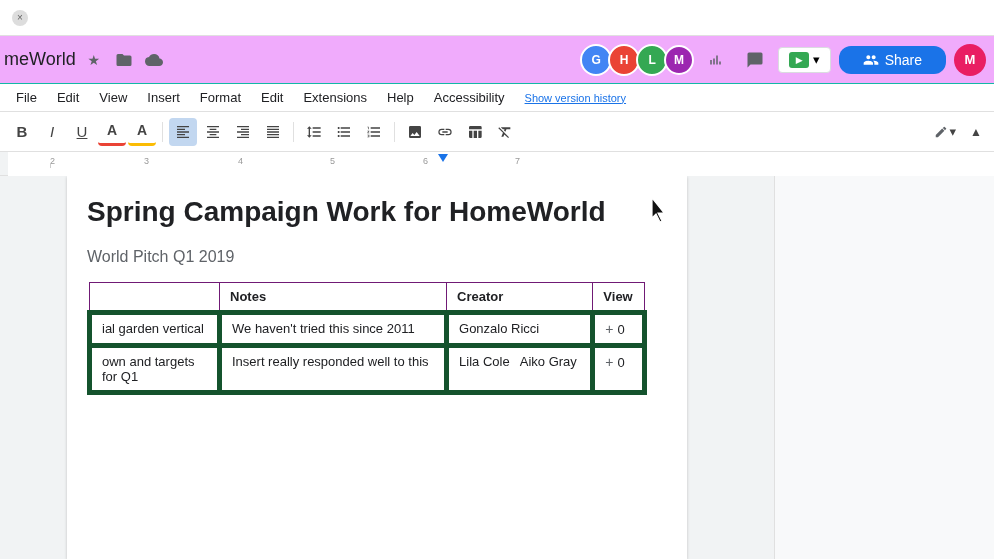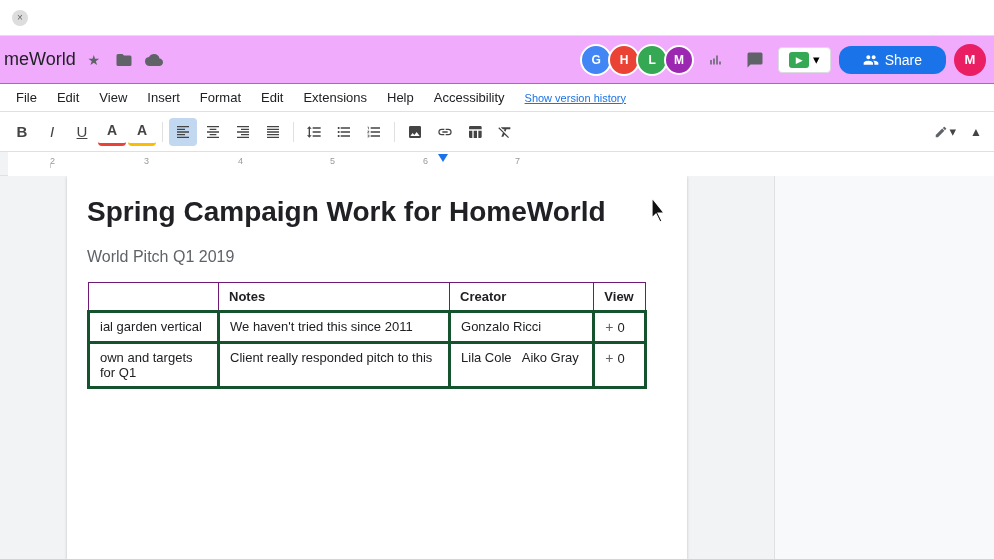--- a/index.html
+++ b/index.html
@@ -324,21 +324,21 @@
     }
     .doc-table th {
       border: 1px solid #701a75;
       padding: 6px 10px;
       text-align: left;
       font-weight: 600;
       color: #202124;
       background: #fff;
     }
     .doc-table td {
-      border: 3px solid #14532d;
+      border: 5px solid #14532d;
       padding: 6px 10px;
       color: #202124;
       vertical-align: top;
     }
     .vote-cell {
       display: flex;
       align-items: center;
       gap: 4px;
     }
     .vote-plus {
@@ -552,21 +552,21 @@
               <div class="vote-cell">
                 <span class="vote-plus">+</span>
                 <span>0</span>
               </div>
             </td>
           </tr>
 
 
           <tr>
             <td>own and targets for Q1</td>
-            <td>Client really responded pitch to this</td>
+            <td>Insert really responded well to this</td>
             <td>Lila Cole &nbsp; Aiko Gray</td>
             <td>
               <div class="vote-cell">
                 <span class="vote-plus">+</span>
                 <span>0</span>
               </div>
             </td>
           </tr>
         </tbody>
       </table>

